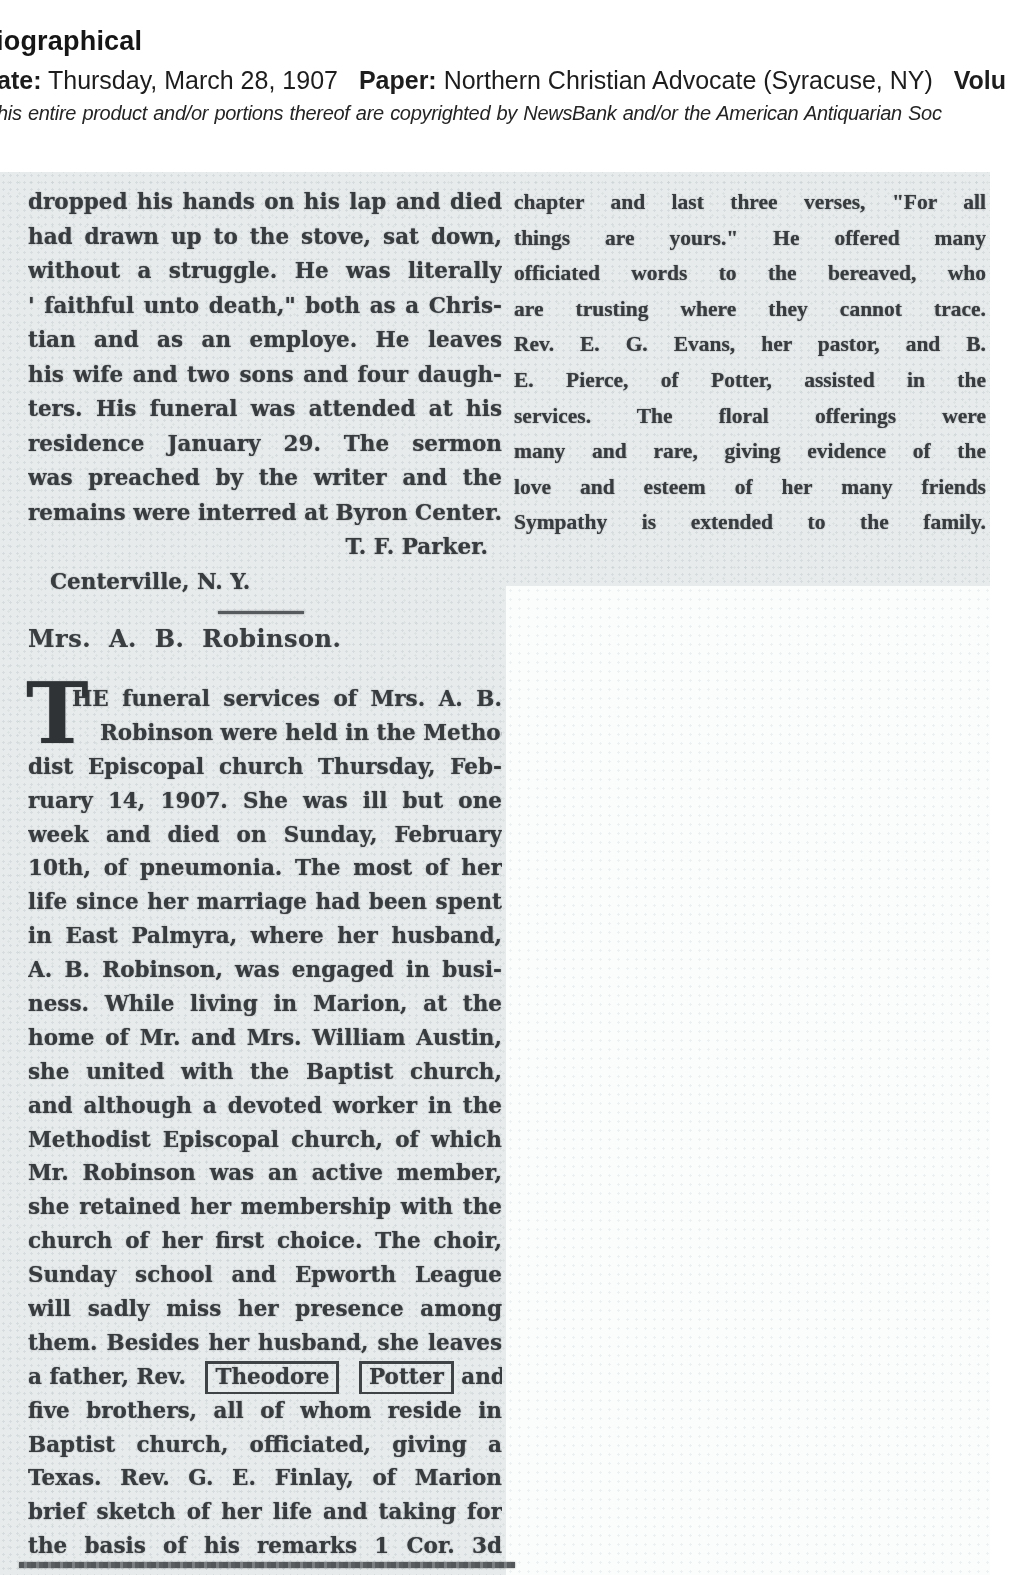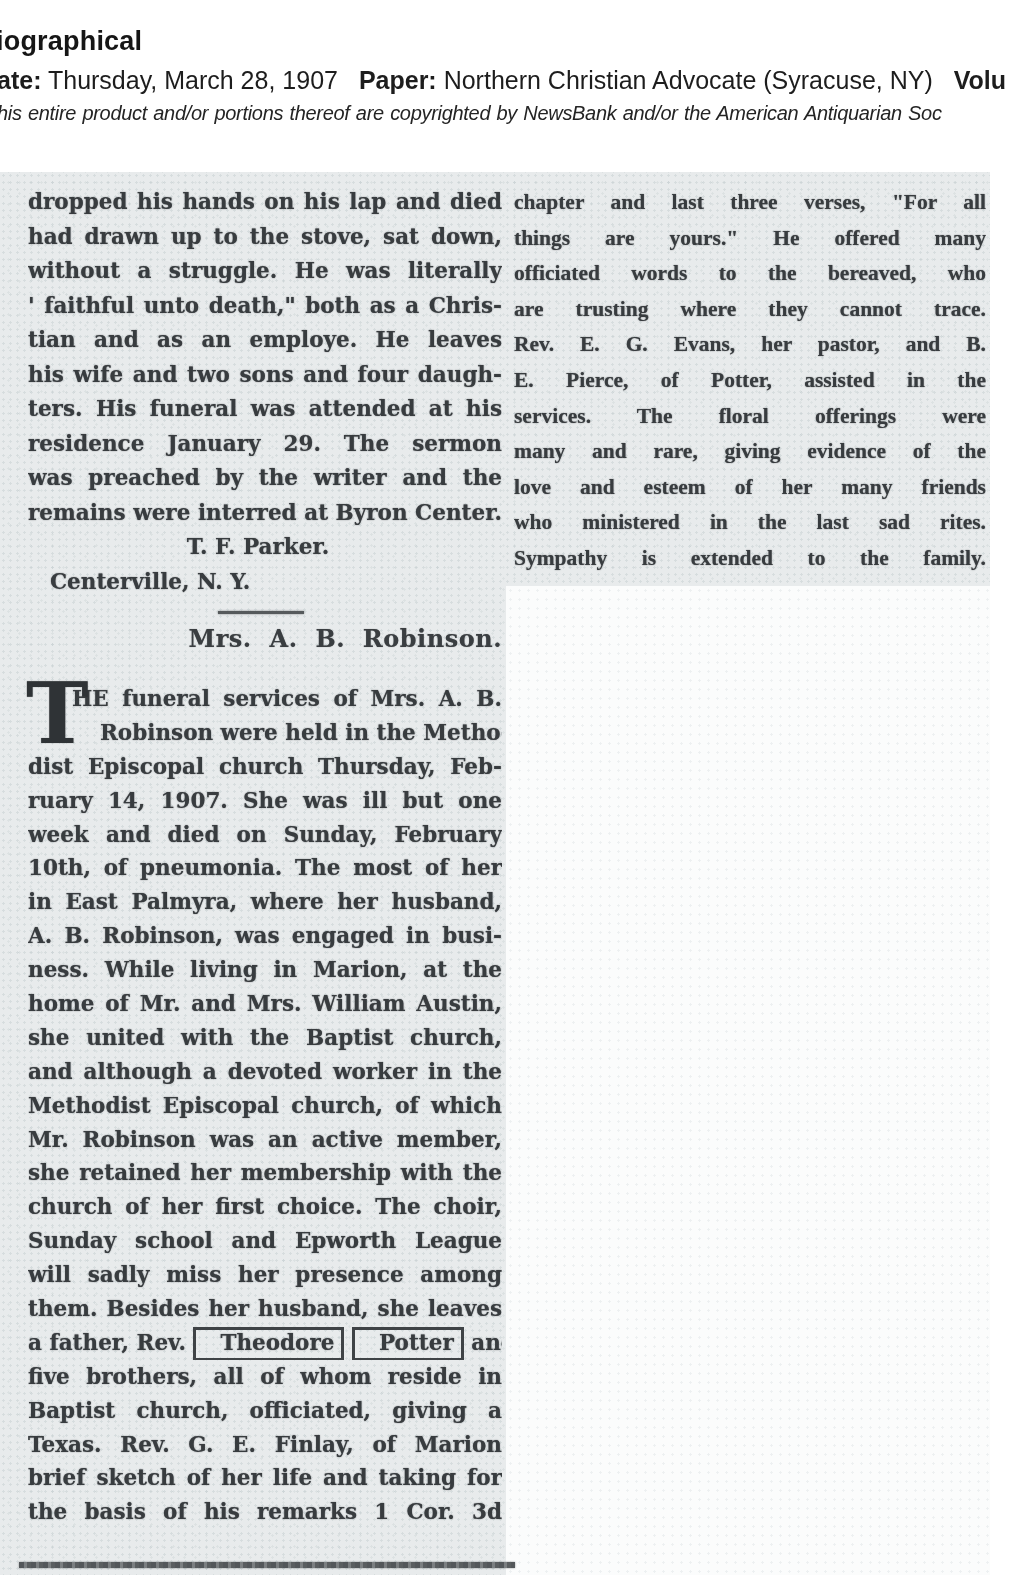--- a/index.html
+++ b/index.html
@@ -54,33 +54,33 @@
   .col-right{left:514px;width:472px;font-family:Liberation Serif, serif;}
   .p1 .line{line-height:34.5px;height:34.5px;}
   .pr .line{line-height:35.6px;height:35.6px;}
   .p2 .line{line-height:33.9px;height:33.9px;}
   .article-divider{
     width:86px;height:3px;margin:12px auto 10px 190px;
     background:#565a5c;box-shadow:0 0 2px rgba(86,90,92,.8);
   }
   .headline{
     margin:0;padding:0;font-size:24px;font-weight:700;
-    text-align:right;letter-spacing:.5px;word-spacing:9px;
+    text-align:left;letter-spacing:.5px;word-spacing:9px;
     line-height:30px;color:#3a3e41;
     text-shadow:0 0 1px rgba(56,60,63,.6);
   }
   .para{position:relative;margin-top:9px;}
   .dropcap{
     position:absolute;left:-2px;top:-10px;
     font-size:84px;line-height:84px;font-weight:700;color:#2f3336;
     text-shadow:0 0 1px rgba(47,51,54,.7);
   }
   .hitbox{
     display:inline-block;border:3px solid #3f4346;
-    padding:0 7px 2px 24px;line-height:26px;
+    padding:0 7px 2px 7px;line-height:26px;margin-left:12px;
   }
   .bottom-rule{
     position:absolute;left:19px;top:1390px;width:496px;height:6px;
     background:repeating-linear-gradient(90deg,#53575a 0 5px,#7b7f81 5px 8px,#5a5e60 8px 12px);
     box-shadow:0 0 2px rgba(83,87,90,.7);
   }
 </style>
 </head>
 <body>
 
@@ -107,37 +107,38 @@
           <div class="line">dropped his hands on his lap and died</div>
           <div class="line">had drawn up to the stove, sat down,</div>
           <div class="line">without a struggle. He was literally</div>
           <div class="line">' faithful unto death," both as a Chris-</div>
           <div class="line">tian and as an employe. He leaves</div>
           <div class="line">his wife and two sons and four daugh-</div>
           <div class="line">ters. His funeral was attended at his</div>
           <div class="line">residence January 29. The sermon</div>
           <div class="line">was preached by the writer and the</div>
           <div class="line">remains were interred at Byron Center.</div>
-          <div class="line nojust" style="text-align: center; padding-right: 14px;">T. F. Parker.</div>
+          <div class="line nojust" style="text-align: right; padding-right: 14px;">T. F. Parker.</div>
           <div class="line nojust" style="text-align: left; padding-left: 22px;">Centerville, N. Y.</div>
         </div>
 
       <div class="article-divider"></div>
 
       <h2 class="headline">Mrs. A. B. Robinson.</h2>
 
       <div class="para">
         <span class="dropcap">T</span>
         <div class="lines p2">
             <div class="line" style="padding-left: 44px; margin-top: 28px;">HE funeral services of Mrs. A. B.</div>
             <div class="line" style="padding-left: 72px;">Robinson were held in the Metho-</div>
             <div class="line">dist Episcopal church Thursday, Feb-</div>
             <div class="line">ruary 14, 1907. She was ill but one</div>
             <div class="line">week and died on Sunday, February</div>
             <div class="line">10th, of pneumonia. The most of her</div>
+            <div class="line">life since her marriage had been spent</div>
             <div class="line">in East Palmyra, where her husband,</div>
             <div class="line">A. B. Robinson, was engaged in busi-</div>
             <div class="line">ness. While living in Marion, at the</div>
             <div class="line">home of Mr. and Mrs. William Austin,</div>
             <div class="line">she united with the Baptist church,</div>
             <div class="line">and although a devoted worker in the</div>
             <div class="line">Methodist Episcopal church, of which</div>
             <div class="line">Mr. Robinson was an active member,</div>
             <div class="line">she retained her membership with the</div>
             <div class="line">church of her first choice. The choir,</div>
@@ -158,21 +159,20 @@
       <div class="lines pr">
           <div class="line">chapter and last three verses, "For all</div>
           <div class="line">things are yours." He offered many</div>
           <div class="line">officiated words to the bereaved, who</div>
           <div class="line">are trusting where they cannot trace.</div>
           <div class="line">Rev. E. G. Evans, her pastor, and B.</div>
           <div class="line">E. Pierce, of Potter, assisted in the</div>
           <div class="line">services. The floral offerings were</div>
           <div class="line">many and rare, giving evidence of the</div>
           <div class="line">love and esteem of her many friends</div>
-          <div class="line">who ministered in the last sad rites.</div>
           <div class="line">Sympathy is extended to the family.</div>
         </div>
     </div>
 
     <div class="bottom-rule"></div>
   </div>
 
 </div>
 
 </body></html>

